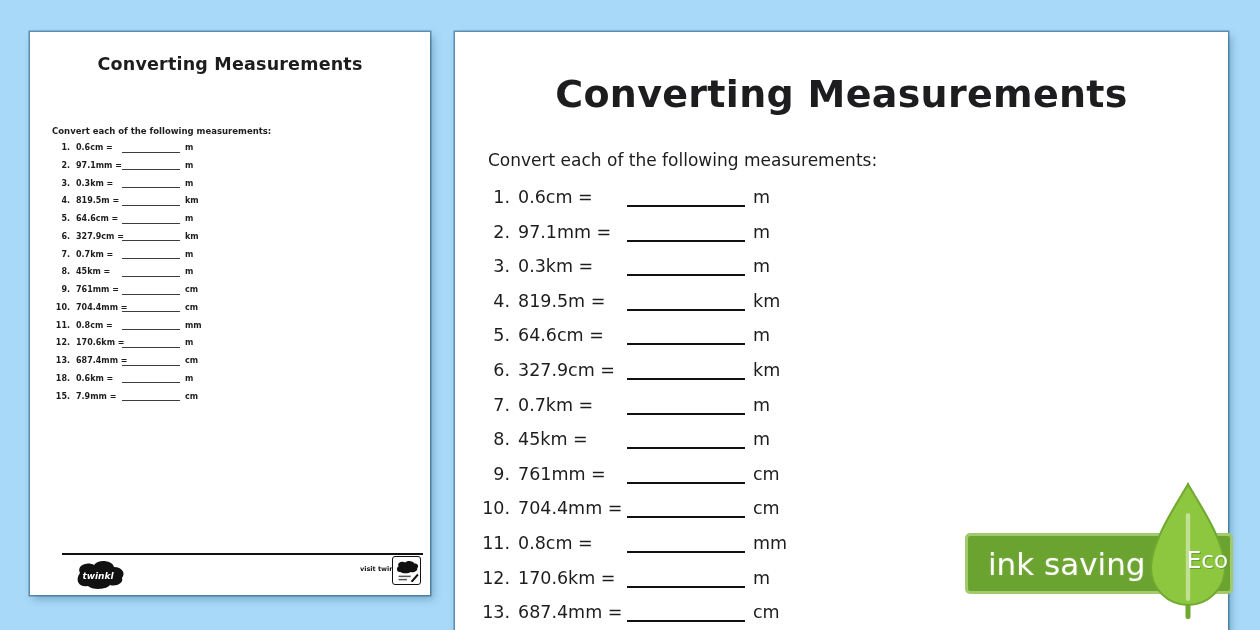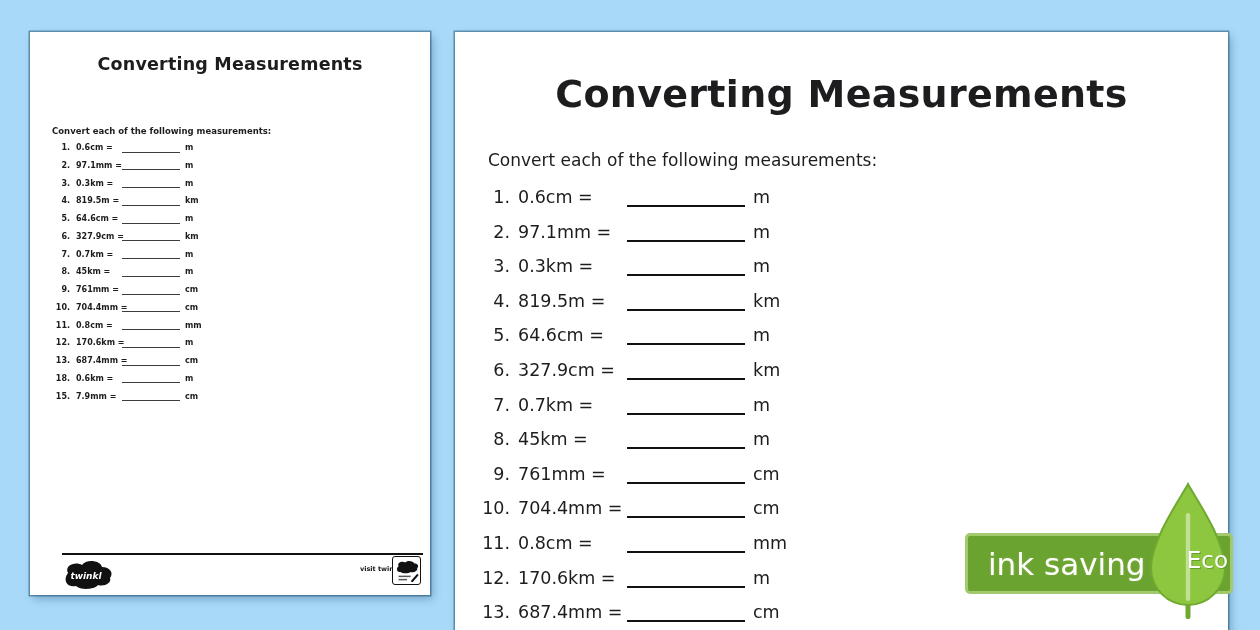--- a/index.html
+++ b/index.html
@@ -26,21 +26,21 @@
   .page-l .title{margin-top:22px;text-align:center;font-size:17.5px;font-weight:700;letter-spacing:.2px;}
   .page-l .instruction{position:absolute;left:22px;top:94px;font-size:8.5px;font-weight:700;}
   .page-l .list{position:absolute;left:0;top:76px;right:0;}
   .page-l .list{top:108px;}
   .page-l .row{position:relative;height:17.75px;font-size:8px;font-weight:700;}
   .page-l .num{position:absolute;left:0;top:3px;width:40px;text-align:right;}
   .page-l .expr{position:absolute;left:46px;top:3px;}
   .page-l .blank{position:absolute;left:92px;top:11.5px;width:58px;border-bottom:1px solid #3c3c3c;}
   .page-l .unit{position:absolute;left:155px;top:3px;}
   .page-l .footer-line{position:absolute;left:32px;right:7px;top:521px;border-top:2.5px solid #111;}
-  .page-l .logo{position:absolute;left:28px;top:527px;width:56px;height:34px;}
+  .page-l .logo{position:absolute;left:40px;top:527px;width:56px;height:34px;}
   .page-l .visit{position:absolute;left:300px;top:533px;width:88px;text-align:right;font-size:6.5px;font-weight:700;color:#111;}
   .page-l .mini-badge{position:absolute;left:362px;top:524px;width:29px;height:29px;border:1.5px solid #111;border-radius:3px;background:#fff;}
   
   .page-r{left:455px;top:32px;width:773px;height:900px;}
   .page-r .title{margin-top:40px;text-align:center;font-size:38px;font-weight:700;letter-spacing:.3px;}
   .page-r .instruction{position:absolute;left:33px;top:118px;font-size:17px;}
   .page-r .list{position:absolute;left:0;top:149px;right:0;}
   .page-r .row{position:relative;height:34.6px;font-size:17.5px;}
   .page-r .num{position:absolute;left:0;top:6px;width:55px;text-align:right;}
   .page-r .expr{position:absolute;left:63px;top:6px;}

